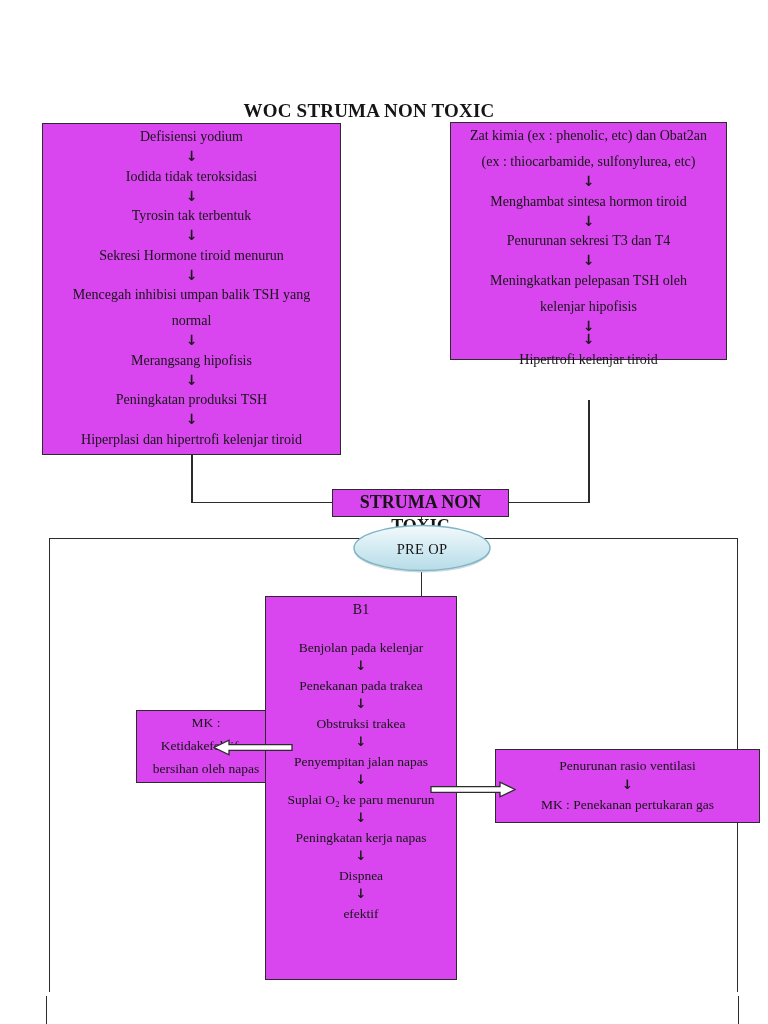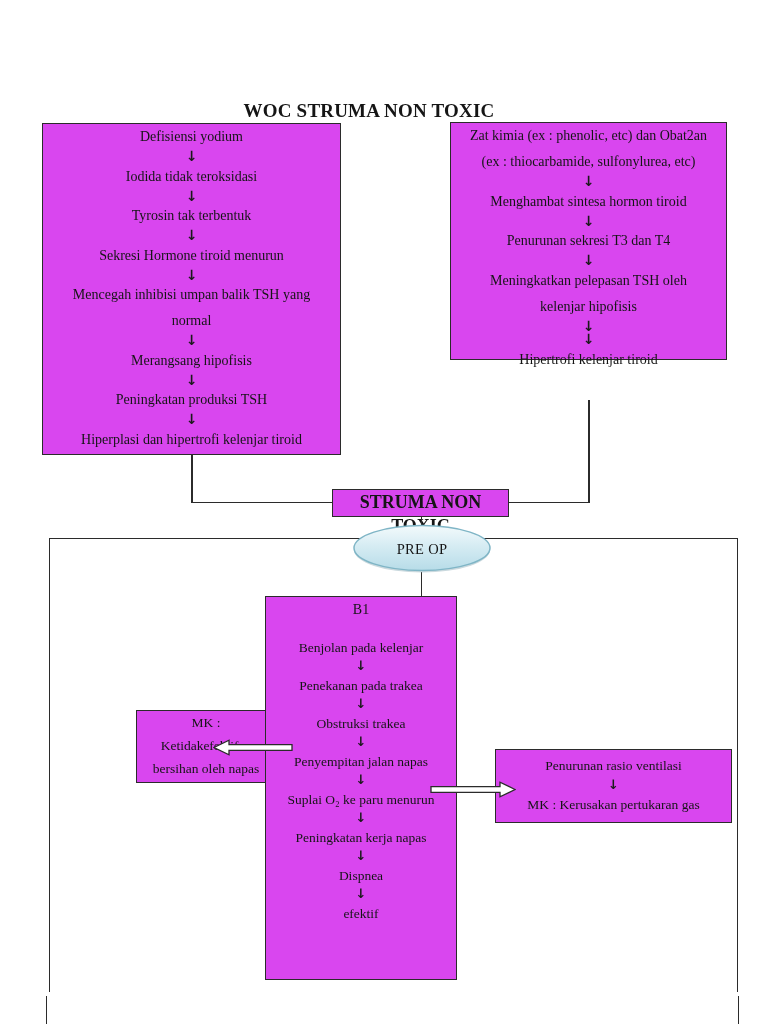--- a/index.html
+++ b/index.html
@@ -33,21 +33,21 @@
   }
   #outer-box{
     left:49px;top:538px;width:689px;height:454px;
     border:1.6px solid #2b2b2b;border-bottom:none;box-sizing:border-box;
   }
   #b1-box{left:258px;top:596px;width:192px;height:384px;z-index:2;margin-left:7px;}
   #b1-box .t{font-size:13.5px;}
   #b1-label{height:26px;line-height:26px;font-size:14px;margin-bottom:12px;}
   #mk-left-box{left:104px;top:710px;width:140px;height:73px;font-size:13.5px;margin-left:32px;}
   #mk-left-box .l{line-height:23px;height:23px;white-space:nowrap;}
-  #mk-right-box{left:495px;top:749px;width:237px;height:74px;padding-top:3px;}
+  #mk-right-box{left:495px;top:749px;width:265px;height:74px;padding-top:3px;}
   #mk-right-box .t{font-size:13.5px;}
   #mk-right-box .ar{height:13px;line-height:11px;font-size:13px;}
   #pre-op{left:352px;top:524px;width:140px;height:50px;z-index:3;}
   #pre-op-label{
     left:352px;top:524px;width:140px;height:50px;z-index:4;
     display:flex;align-items:center;justify-content:center;
     font-size:14.5px;letter-spacing:.3px;
   }
   .hollow-arrow{z-index:5;}
 </style>
@@ -140,21 +140,21 @@
 
 <div class="abs box" id="mk-left-box">
   <div class="l">MK :</div>
   <div class="l">Ketidakefektifan</div>
   <div class="l">bersihan oleh napas</div>
 </div>
 
 <div class="abs box" id="mk-right-box">
   <div class="t">Penurunan rasio ventilasi</div>
   <div class="ar">↓</div>
-  <div class="t">MK : Kerusakan pertukaran gas</div>
+  <div class="t">MK : Penekanan pertukaran gas</div>
 </div>
 
 <svg class="abs hollow-arrow" style="left:213px;top:739px;" width="80" height="17" viewBox="0 0 80 17">
   <polygon points="1,8.5 16,1.2 16,5.6 79,5.6 79,11.4 16,11.4 16,15.8" fill="#ffffff" stroke="#2b2b2b" stroke-width="1.3"></polygon>
 </svg>
 
 <svg class="abs hollow-arrow" style="left:430px;top:781px;" width="86" height="17" viewBox="0 0 86 17">
   <polygon points="85,8.5 70,1.2 70,5.6 1,5.6 1,11.4 70,11.4 70,15.8" fill="#ffffff" stroke="#2b2b2b" stroke-width="1.3"></polygon>
 </svg>
 

